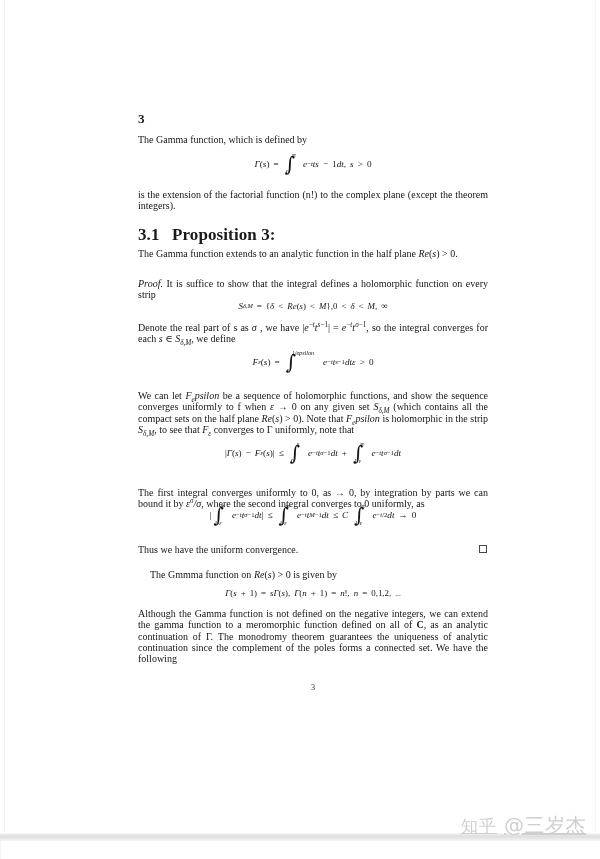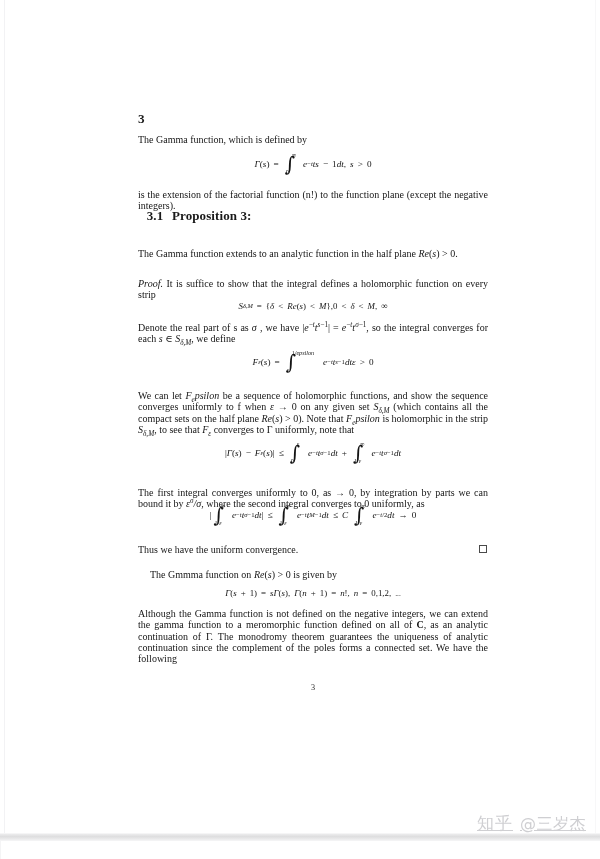--- a/index.html
+++ b/index.html
@@ -43,23 +43,22 @@
     font-weight: bold;
     letter-spacing: 0.1px;
     margin: 0;
     padding: 0;
     display: flex;
     white-space: pre;
   }
   .sec-heading .num { width: 28px; flex: 0 0 28px; }
   #heading-section-3 { position: absolute; left: 0; top: 111px; }
   #heading-subsection-31 {
-    position: absolute; left: 0; top: 208px;
-    font-size: 13px;
-    text-align: center;
+    position: absolute; left: 0; top: 225px;
+    font-size: 17px;
   }
   #heading-subsection-31 .num { width: 34px; flex: 0 0 34px; }
 
   
   .para {
     position: absolute;
     font-size: 10px;
     line-height: 11.35px;
     text-align: justify;
     text-justify: inter-word;
@@ -190,21 +189,21 @@
     align-items: baseline;
     gap: 7px;
     font-family: "DejaVu Sans", "Liberation Sans", sans-serif;
     color: #cfcfd2;
     font-size: 17px;
     letter-spacing: 1px;
     user-select: none;
     z-index: 5;
     text-decoration: underline;
   }
-  #watermark .wm-handle { font-size: 16px; letter-spacing: 0.5px; }
+  #watermark .wm-handle { font-size: 20px; letter-spacing: 0.5px; }
 </style>
 </head>
 <body>
 
 <div id="page-sheet">
   <div id="content-column">
 
     <h2 class="sec-heading" id="heading-section-3"><span class="num">3</span></h2>
 
     <p class="para" id="para-intro">The Gamma function, which is defined by</p>
@@ -235,21 +234,21 @@
           <span class="mo">,</span>
           <span class="sp"></span>
           <span class="mi">s</span>
           <span class="sp"></span>
           <span class="mo">&gt;</span>
           <span class="sp"></span>
           <span class="mn">0</span>
       </span>
     </div>
 
-    <p class="para" id="para-extension">is the extension of the factorial function (n!) to the function plane (except the negative integers).</p>
+    <p class="para" id="para-extension">is the extension of the factorial function (n!) to the complex plane (except the theorem integers).</p>
 
     <h3 class="sec-heading" id="heading-subsection-31"><span class="num">3.1</span><span>Proposition 3:</span></h3>
 
     <p class="para" id="para-prop-body">The Gamma function extends to an analytic function in the half plane <span class="mi">Re</span>(<span class="mi">s</span>) &gt; 0.</p>
 
     <p class="para" id="para-proof"><span class="it">Proof.</span><span> It is suffice to show that the integral defines a holomorphic function on every strip</span></p>
 
     <div class="display-math" id="math-strip">
       <span class="mrow">
         <span class="mi">S</span>

